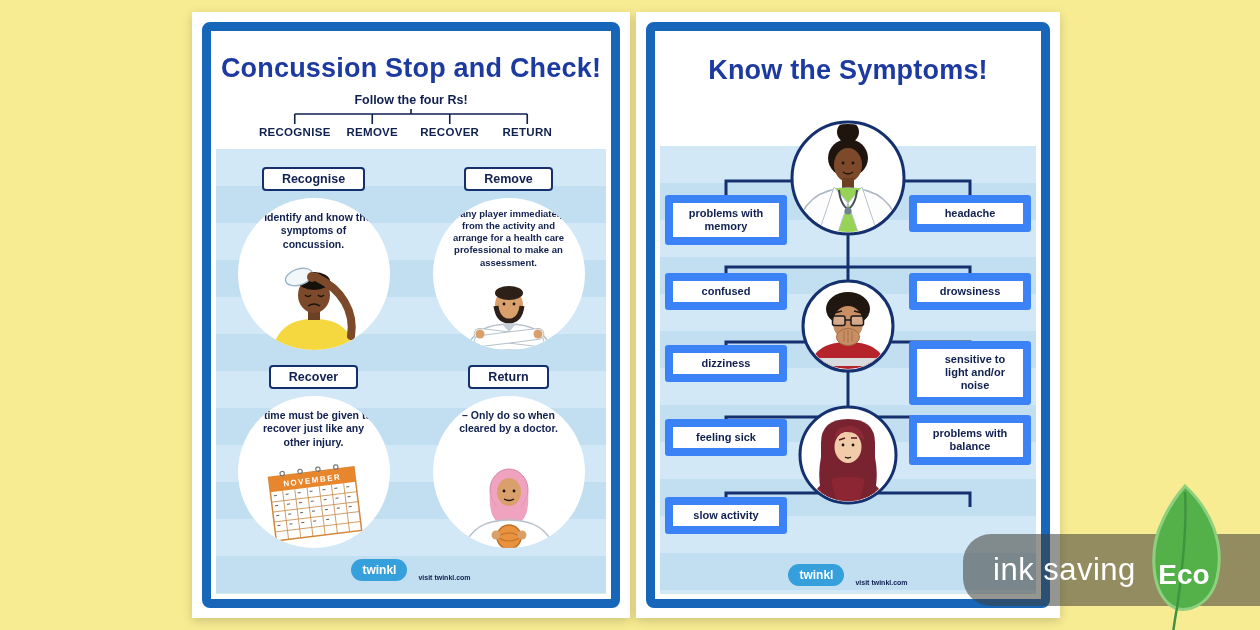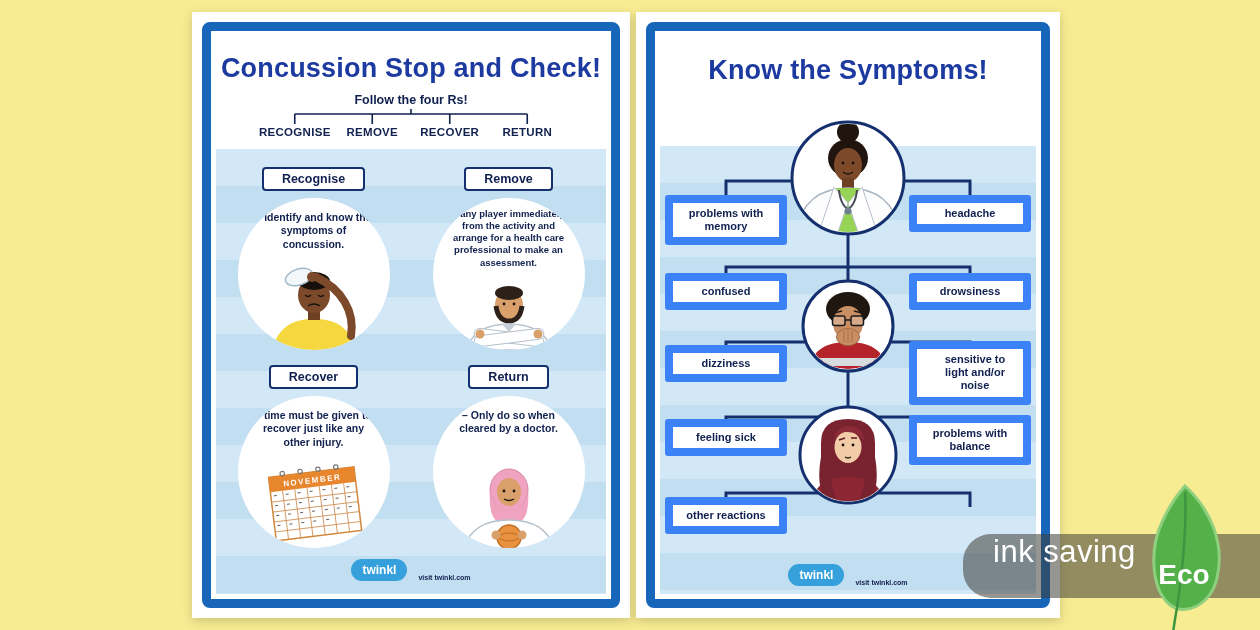--- a/index.html
+++ b/index.html
@@ -37,22 +37,22 @@
 
   .twinkl-footer { position:absolute; left:0; right:0; bottom:13px; display:flex; align-items:flex-end; justify-content:center; gap:11px; }
   .twinkl-logo { background:#35a0dc; color:#fff; font-weight:bold; font-size:12px; line-height:1; padding:5px 11px; border-radius:12px; }
   .visit { font-size:7px; color:#10204f; font-weight:bold; }
 
   .rp-svg { position:absolute; left:0; top:0; }
   .symptom-box { position:absolute; width:122px; min-height:36px; background:#fff; border:8px solid #3b82f6; border-radius:3px;
                  display:flex; align-items:center; justify-content:center; text-align:center;
                  font-size:11px; font-weight:bold; color:#10204f; line-height:1.2; padding:4px 6px; }
 
-  .ink-band { position:absolute; left:963px; top:534px; right:0; height:64px; background:rgba(62,62,55,.55);
-              border-radius:28px 0 0 28px; display:flex; align-items:flex-start; padding-left:30px; z-index:20; }
+  .ink-band { position:absolute; left:963px; top:534px; right:0; height:72px; background:rgba(62,62,55,.55);
+              border-radius:28px 0 0 28px; display:flex; align-items:center; padding-left:30px; z-index:20; }
   .ink-band span { color:#fff; font-size:31px; letter-spacing:.5px; }
   .eco-leaf { position:absolute; left:1133px; top:482px; z-index:21; }
 </style>
 </head>
 <body>
 
 <div class="poster lp">
   <div class="poster-frame">
     <div class="poster-inner">
       <div class="poster-title">Concussion Stop and Check!</div>
@@ -253,21 +253,21 @@
             <circle cx="198" cy="414" r="1.4" fill="#1a120c"></circle>
           <path d="M184,409 l6,-2 M202,407 l-6,0" stroke="#5a1a22" stroke-width="1.4" fill="none"></path>
           <path d="M190,426 q3,2 6,0" stroke="#1a120c" stroke-width="1.3" fill="none"></path>
         </g>
       </svg>
 
       <div class="symptom-box" style="left:10px; top:164px;">problems with memory</div>
       <div class="symptom-box" style="left:10px; top:242px;">confused</div>
       <div class="symptom-box" style="left:10px; top:314px;">dizziness</div>
       <div class="symptom-box" style="left:10px; top:388px;">feeling sick</div>
-      <div class="symptom-box" style="left:10px; top:466px;">other reactions</div>
+      <div class="symptom-box" style="left:10px; top:466px;">slow activity</div>
 
       <div class="symptom-box" style="left:254px; top:164px;">headache</div>
       <div class="symptom-box" style="left:254px; top:242px;">drowsiness</div>
       <div class="symptom-box" style="left:254px; top:310px;padding-left:16px;">sensitive to light and/or noise</div>
       <div class="symptom-box" style="left:254px; top:384px;">problems with balance</div>
 
       <div class="twinkl-footer">
         <span class="twinkl-logo">twinkl</span>
         <span class="visit">visit twinkl.com</span>
       </div>

